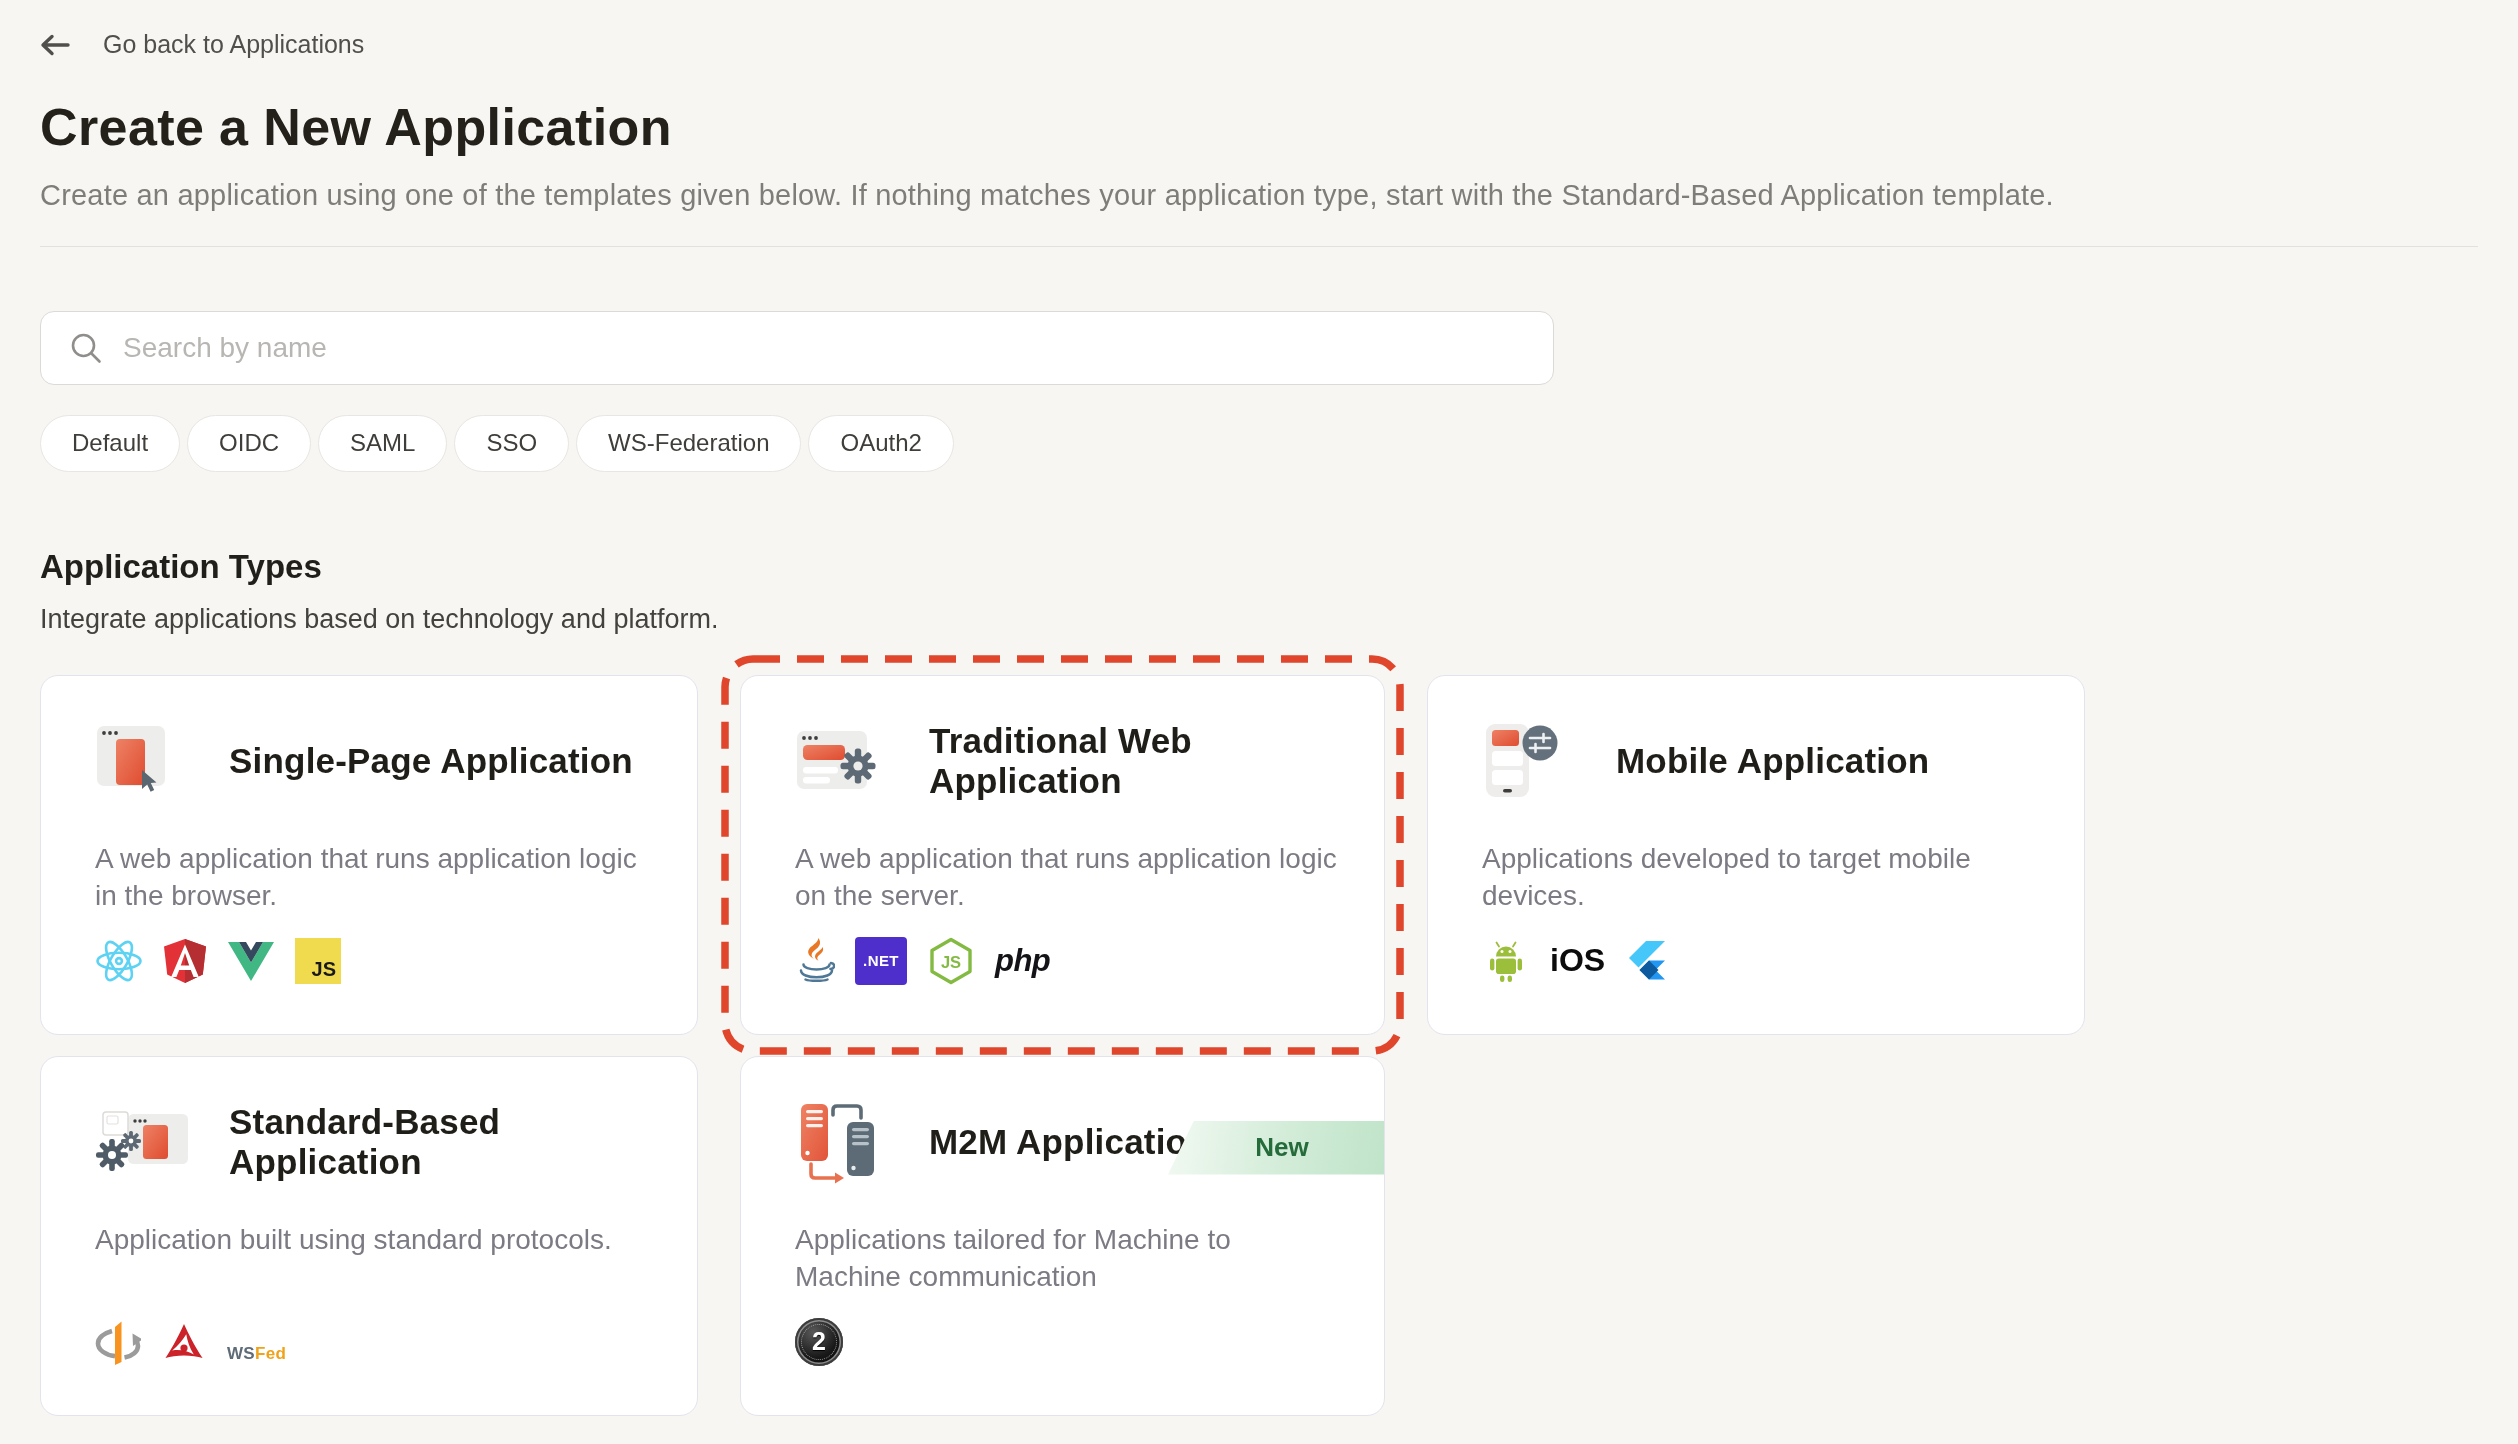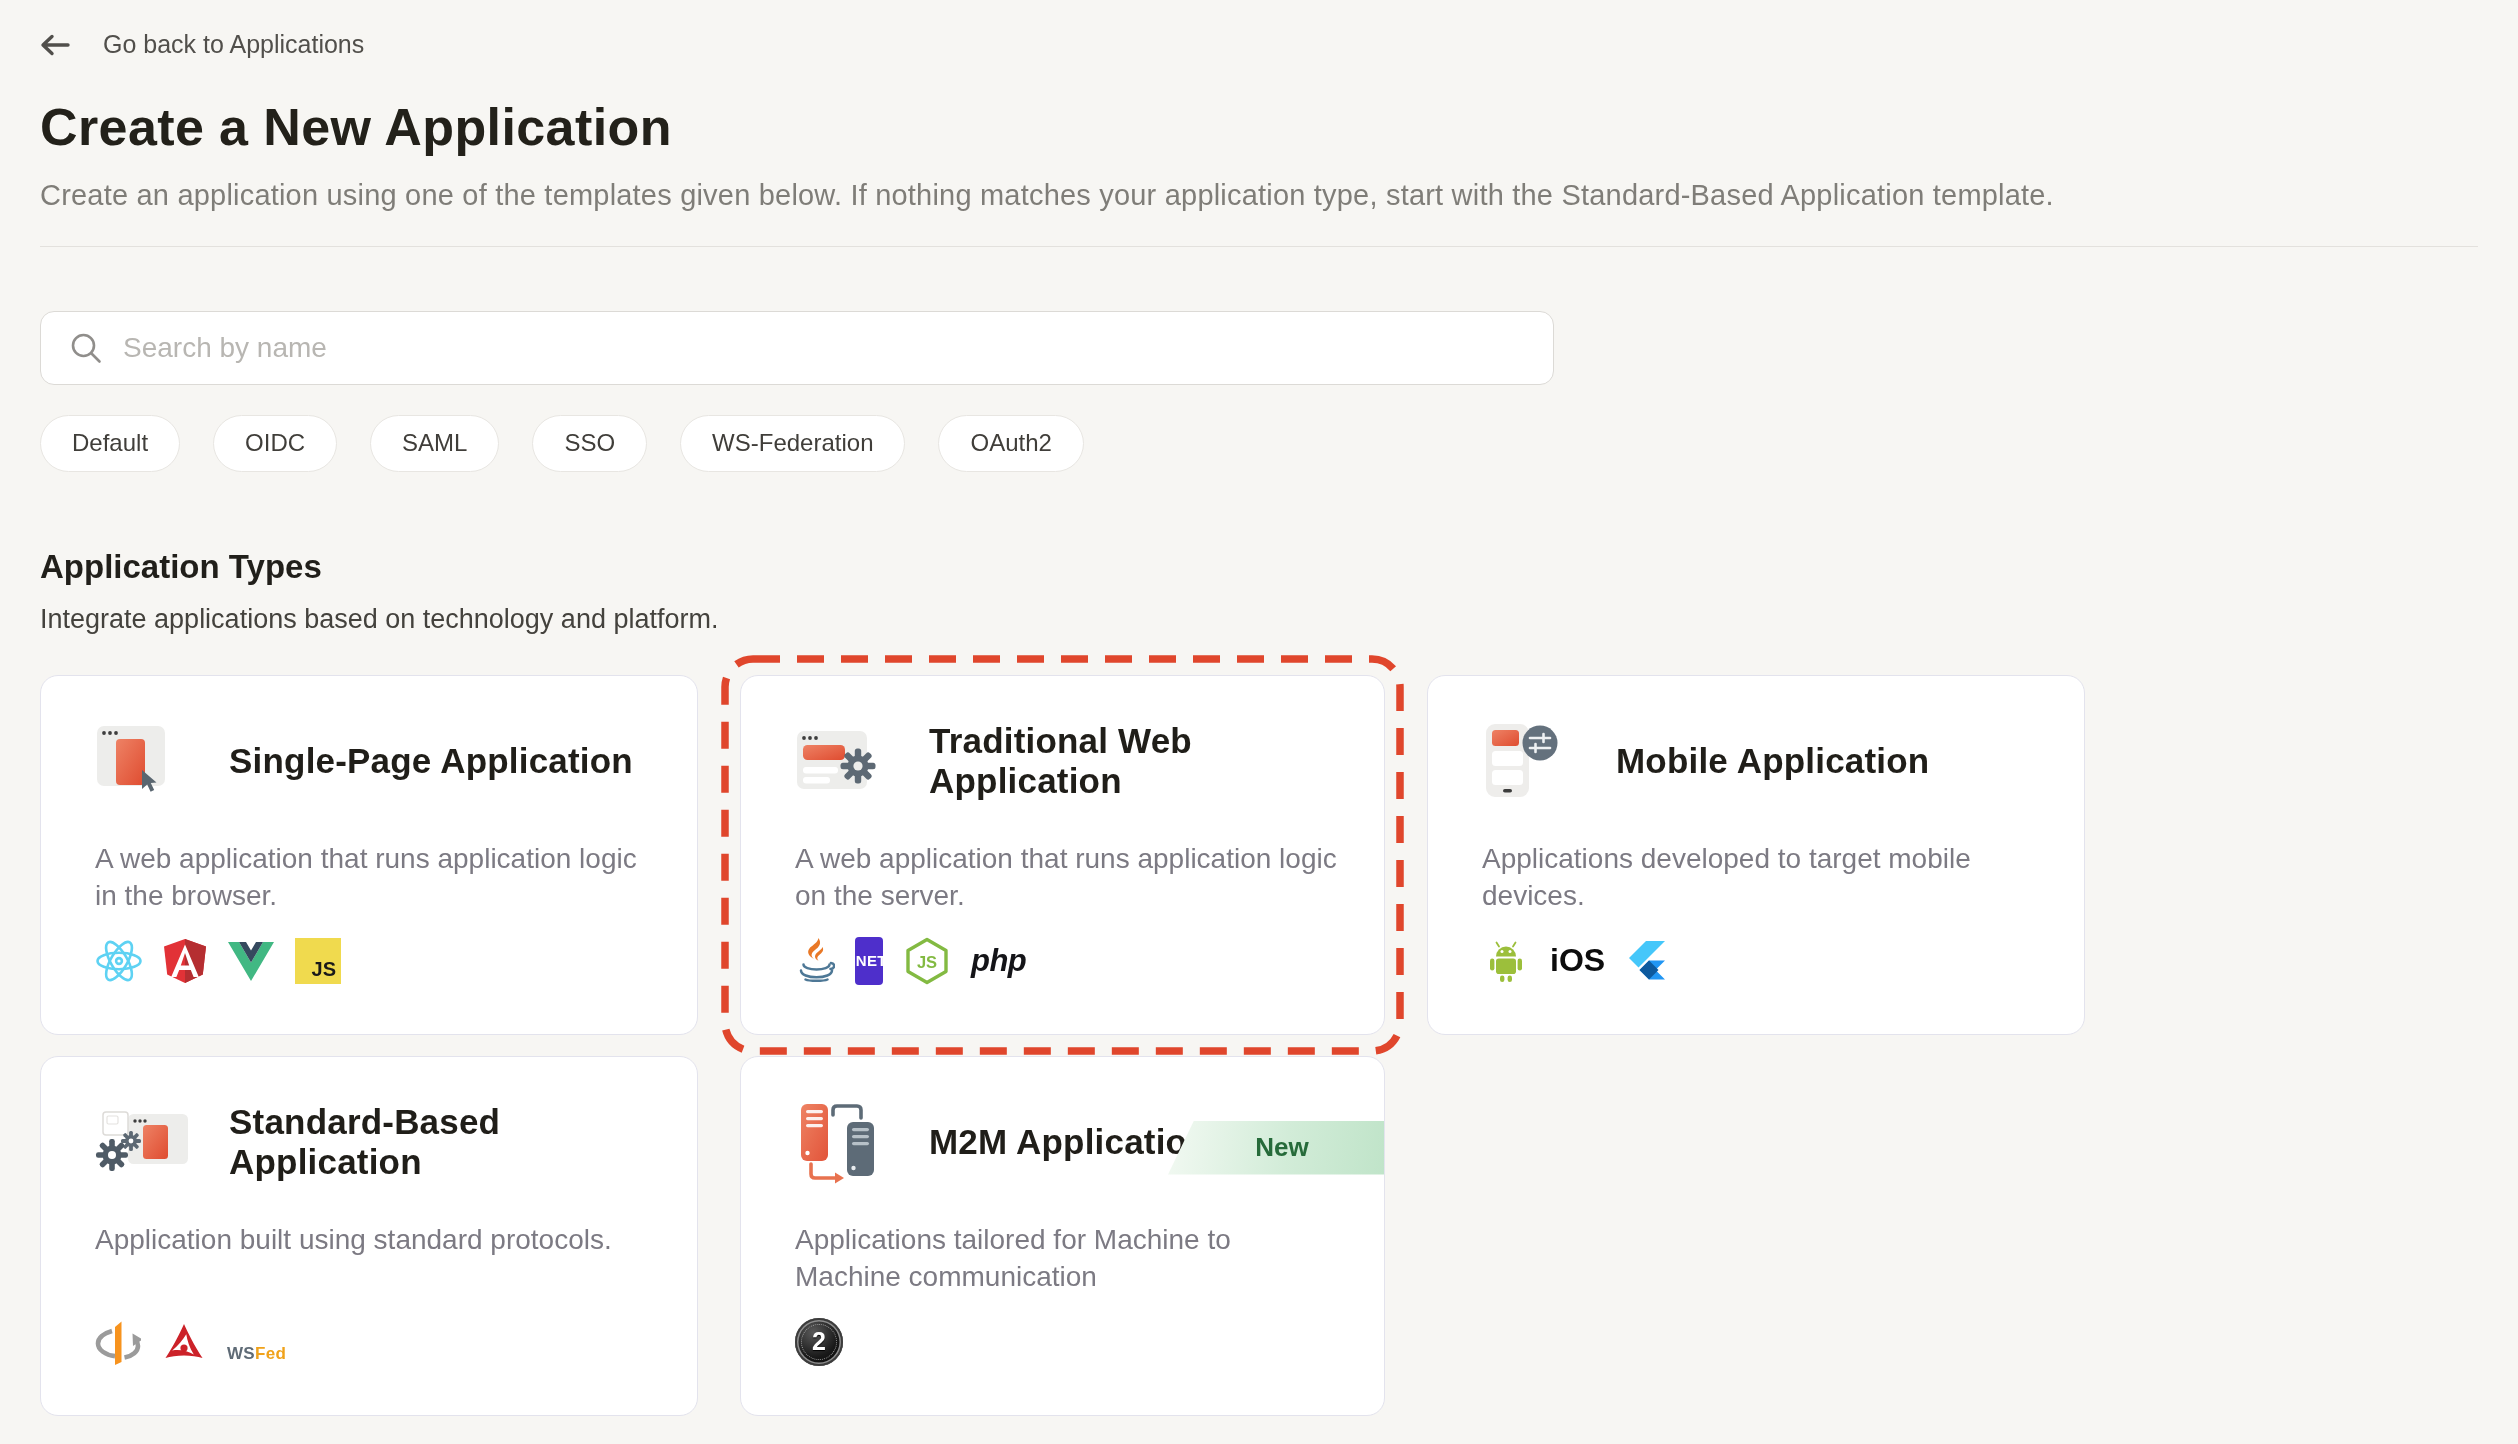--- a/index.html
+++ b/index.html
@@ -28,21 +28,21 @@
     background:#fff; border:1.5px solid #dcdad6; border-radius:14px;
     display:flex; align-items:center; padding:0 24px 0 28px; gap:20px;
   }
   .searchbar input {
     flex:1; border:none; outline:none; background:transparent;
     font-size:28px; color:#3a3834; font-family:inherit;
   }
   .searchbar input::placeholder { color:#b8b6b2; }
 
   
-  .chips { margin-top:30px; display:flex; gap:33px; }
+  .chips { margin-top:30px; display:flex; gap:7px; }
   .chip {
     height:57px; padding:0 31px; background:#fff;
     border:1.5px solid #e8e6e2; border-radius:29px;
     font-size:24px; color:#403e3a; font-family:inherit;
     display:inline-flex; align-items:center; cursor:pointer;
   }
 
   
   .sec-title { margin-top:76px; font-size:33px; font-weight:700; color:#211f1a; }
   .sec-sub { margin-top:18px; font-size:27px; color:#44423d; }
@@ -73,21 +73,21 @@
     clip-path:polygon(26px 0, 100% 0, 100% 100%, 0 100%);
     background:linear-gradient(97deg,#f2f9f2 0%,#d2ecd8 55%,#c0e4c9 100%);
     color:#266b3a; font-size:26px; font-weight:700;
     display:flex; align-items:center; justify-content:center;
     padding:0 36px 0 48px;
   }
 
   
   .js-badge { width:46px; height:46px; background:#f0da4e; position:relative; }
   .js-badge span { position:absolute; right:5px; bottom:3px; font-size:20px; font-weight:700; color:#191919; }
-  .net-badge { width:28px; height:48px; background:#4e2fcb; border-radius:4px; color:#fff;
+  .net-badge { width:52px; height:48px; background:#4e2fcb; border-radius:4px; color:#fff;
     font-size:15px; font-weight:700; display:flex; align-items:center; justify-content:center; letter-spacing:.4px; }
   .php-text { font-size:31px; font-weight:700; font-style:italic; color:#141418; letter-spacing:-.5px; }
   .ios-text { font-size:32px; font-weight:700; color:#0c0c0c; }
   .wsfed { font-size:17px; font-weight:700; letter-spacing:.3px;margin-top:24px; }
   .wsfed .ws { color:#5f6b76; } .wsfed .fed { color:#f0a21a; }
   .oauth {
     width:48px; height:48px; border-radius:50%; position:relative;
     background:radial-gradient(circle at 38% 30%, #5a5a5a 0%, #191919 55%, #000 100%);
     box-shadow:inset 0 0 0 2px #3c3c3c, inset 0 0 0 3.5px #8d8d8d;
     display:flex; align-items:center; justify-content:center;

